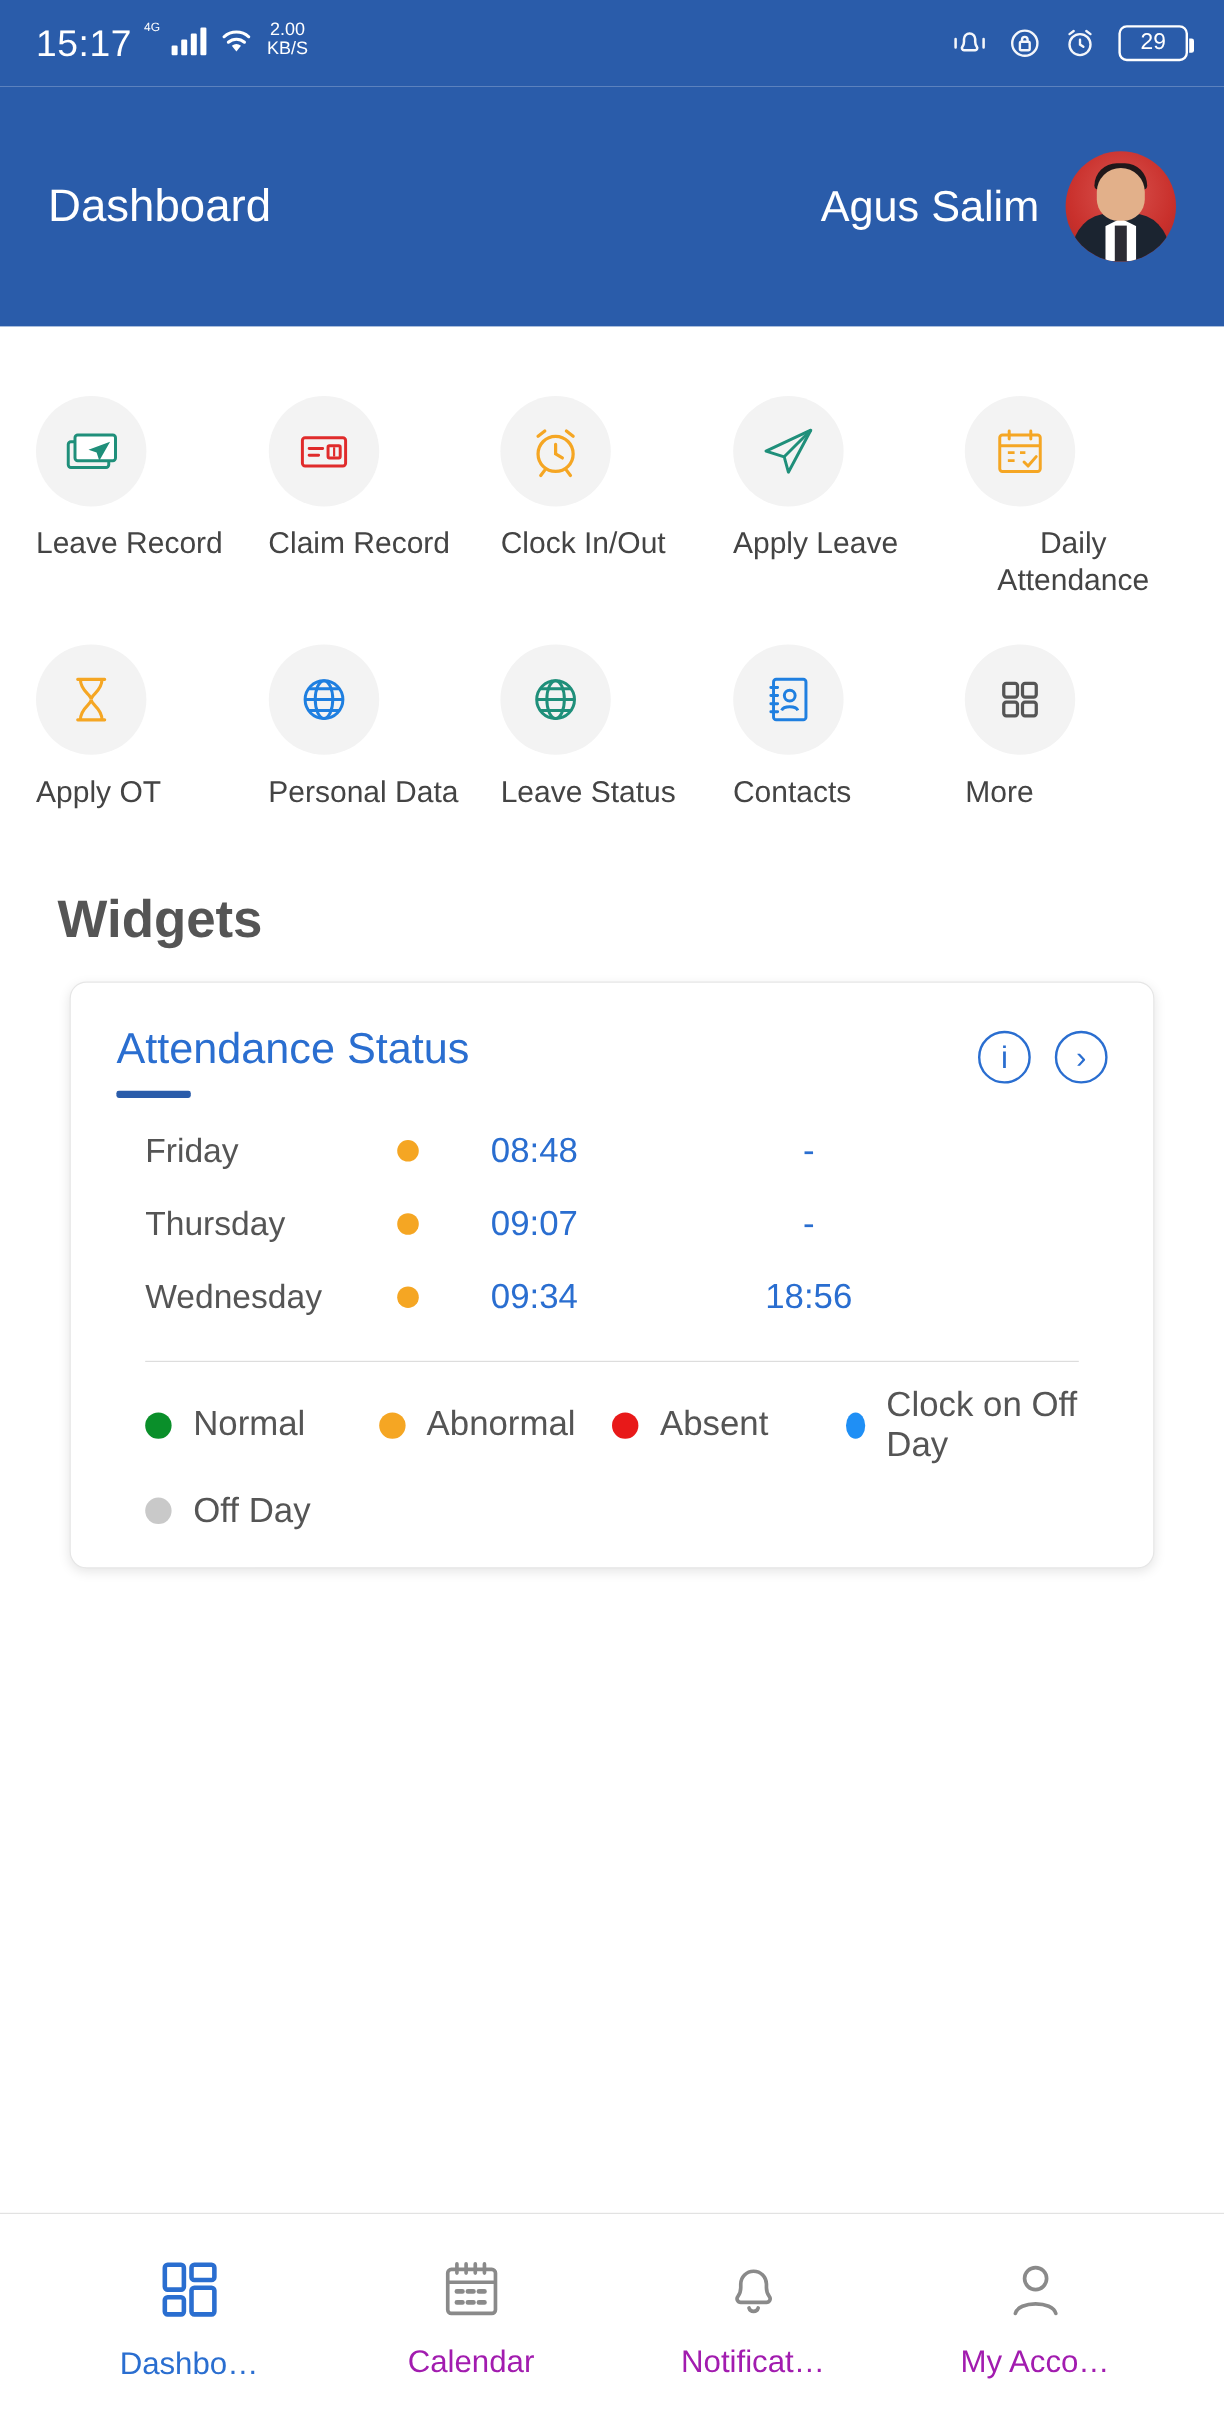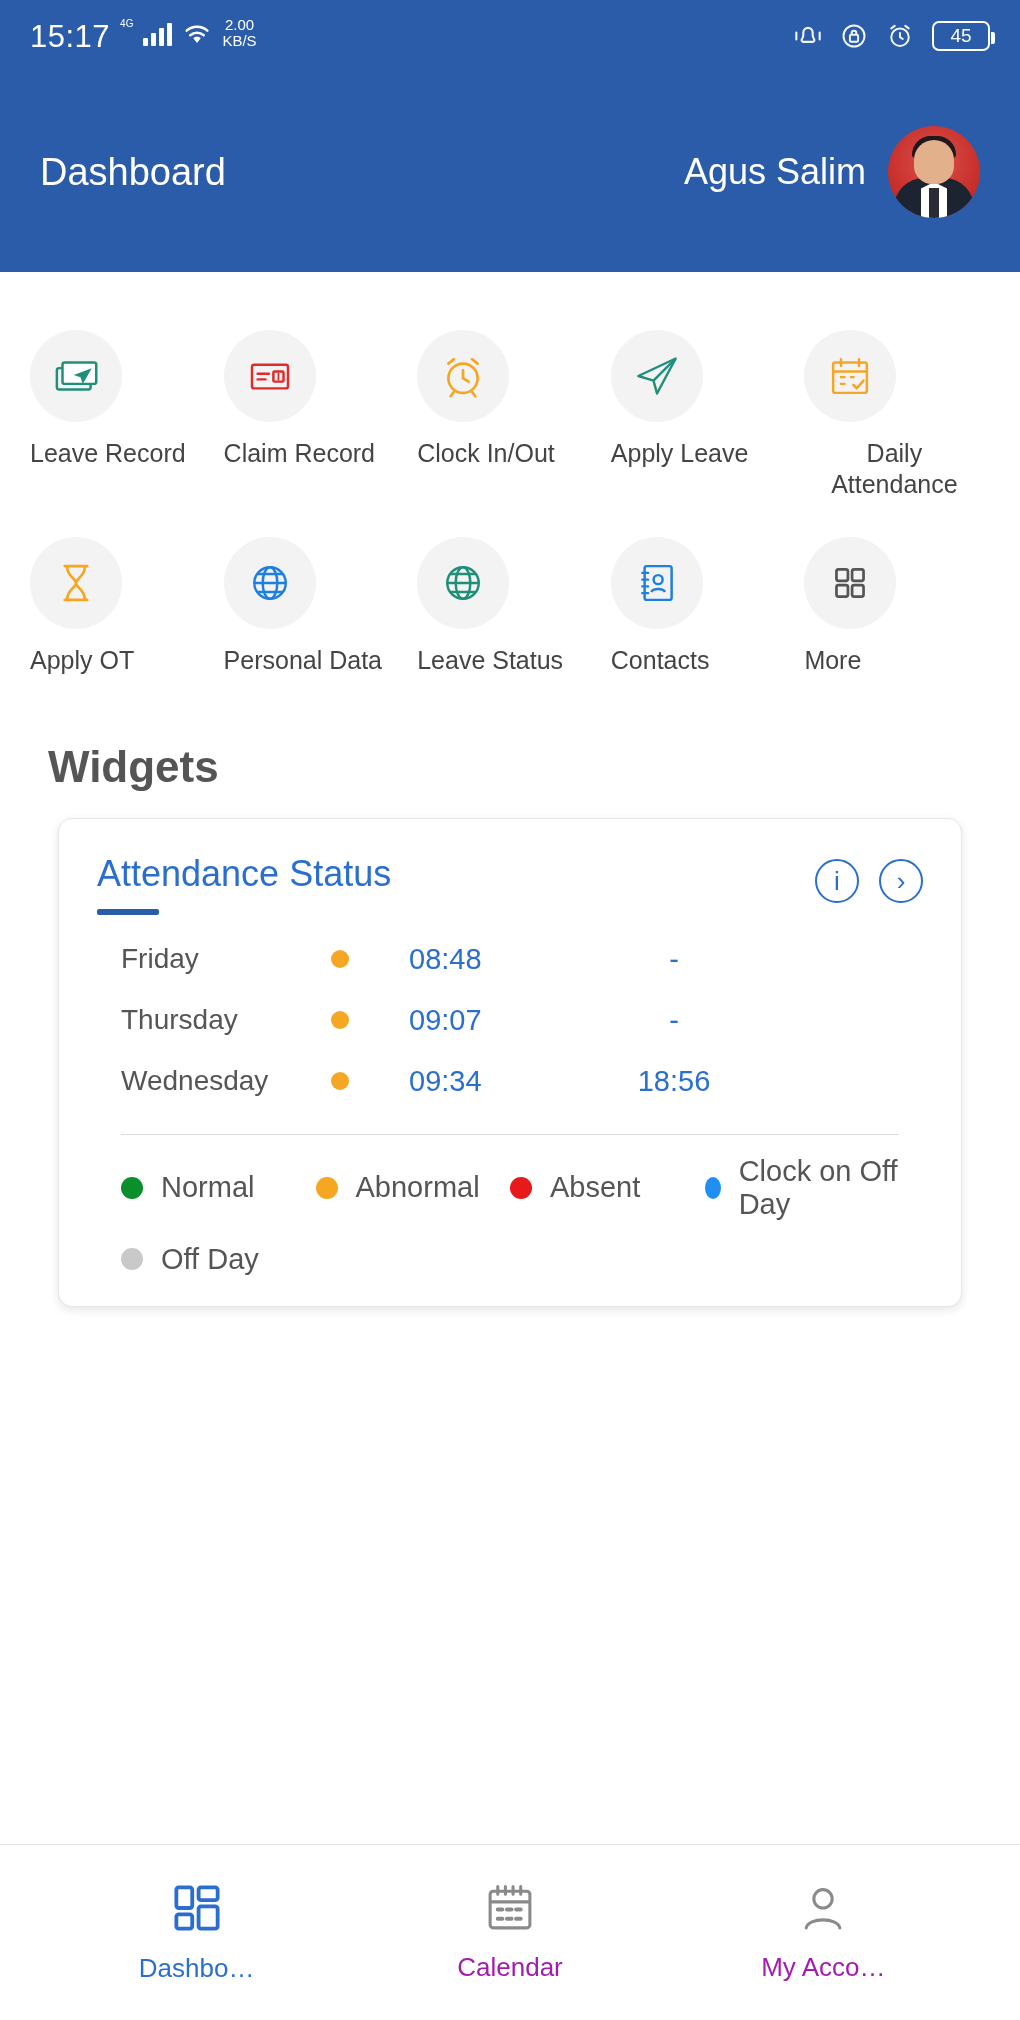--- a/index.html
+++ b/index.html
@@ -204,21 +204,21 @@
         </svg>
       </span>
       <span class="sb-ico">
         <svg viewBox="0 0 24 24" width="28" height="28" fill="none" stroke="#fff" stroke-width="1.7">
           <circle cx="12" cy="13" r="7.5"></circle>
           <path d="M12 9.5V13l2.4 1.6" stroke-linecap="round"></path>
           <path d="M4.5 5.5l3-2.2M19.5 5.5l-3-2.2" stroke-linecap="round"></path>
         </svg>
       </span>
       <span class="battery">
-        <span>45</span>
+        <span>29</span>
       </span>
     </div>
   </div>
 
   <div class="appbar">
     <div class="appbar-title">Dashboard</div>
     <div class="appbar-right">
       <div class="user-name">Agus Salim</div>
       <div class="avatar">
         <div class="av-body"></div>
@@ -429,20 +429,29 @@
           <path d="M4 13h26"></path>
           <path d="M9 3v5M14 3v5M19 3v5M24 3v5" stroke-linecap="round"></path>
           <path d="M9 18h3M15 18h3M21 18h3M9 24h3M15 24h3M21 24h3" stroke-width="2.6" stroke-linecap="round"></path>
         </svg>
       </span>
       <span class="nav-label">Calendar</span>
     </div>
     <div class="nav-item">
       <span>
         <svg viewBox="0 0 34 34" width="52" height="52" fill="none" stroke="#8a8a8a" stroke-width="2">
+          <path d="M10 24h14a2 2 0 001.6-3.2c-1-1.3-1.6-2.7-1.6-4.8v-2a7 7 0 10-14 0v2c0 2.1-.6 3.5-1.6 4.8A2 2 0 0010 24z"></path>
+          <path d="M14.5 27a2.6 2.6 0 005 0" stroke-linecap="round"></path>
+        </svg>
+      </span>
+      <span class="nav-label">Notificat…</span>
+    </div>
+    <div class="nav-item">
+      <span>
+        <svg viewBox="0 0 34 34" width="52" height="52" fill="none" stroke="#8a8a8a" stroke-width="2">
           <circle cx="17" cy="11" r="6"></circle>
           <path d="M6 30c1.5-7 20.5-7 22 0" stroke-linecap="round"></path>
         </svg>
       </span>
       <span class="nav-label">My Acco…</span>
     </div>
   </div>
 
 </div>
 

